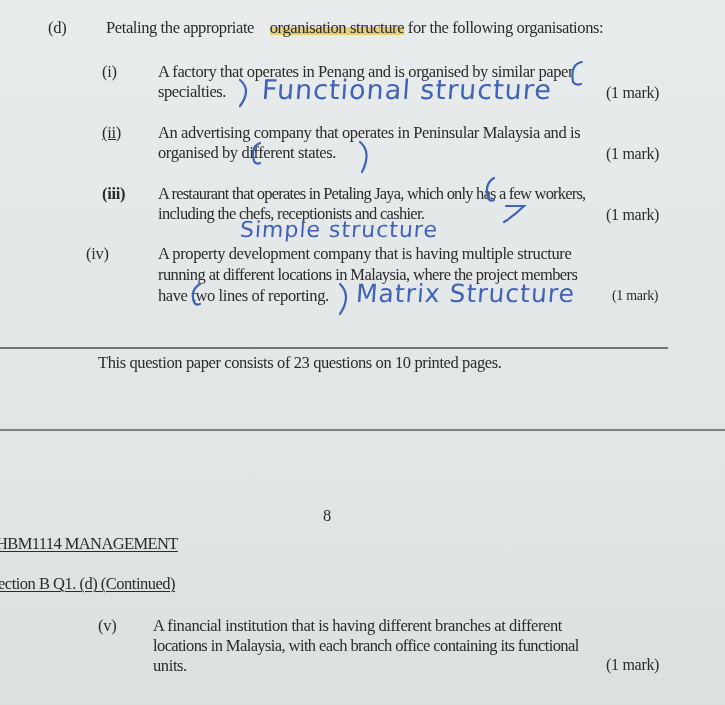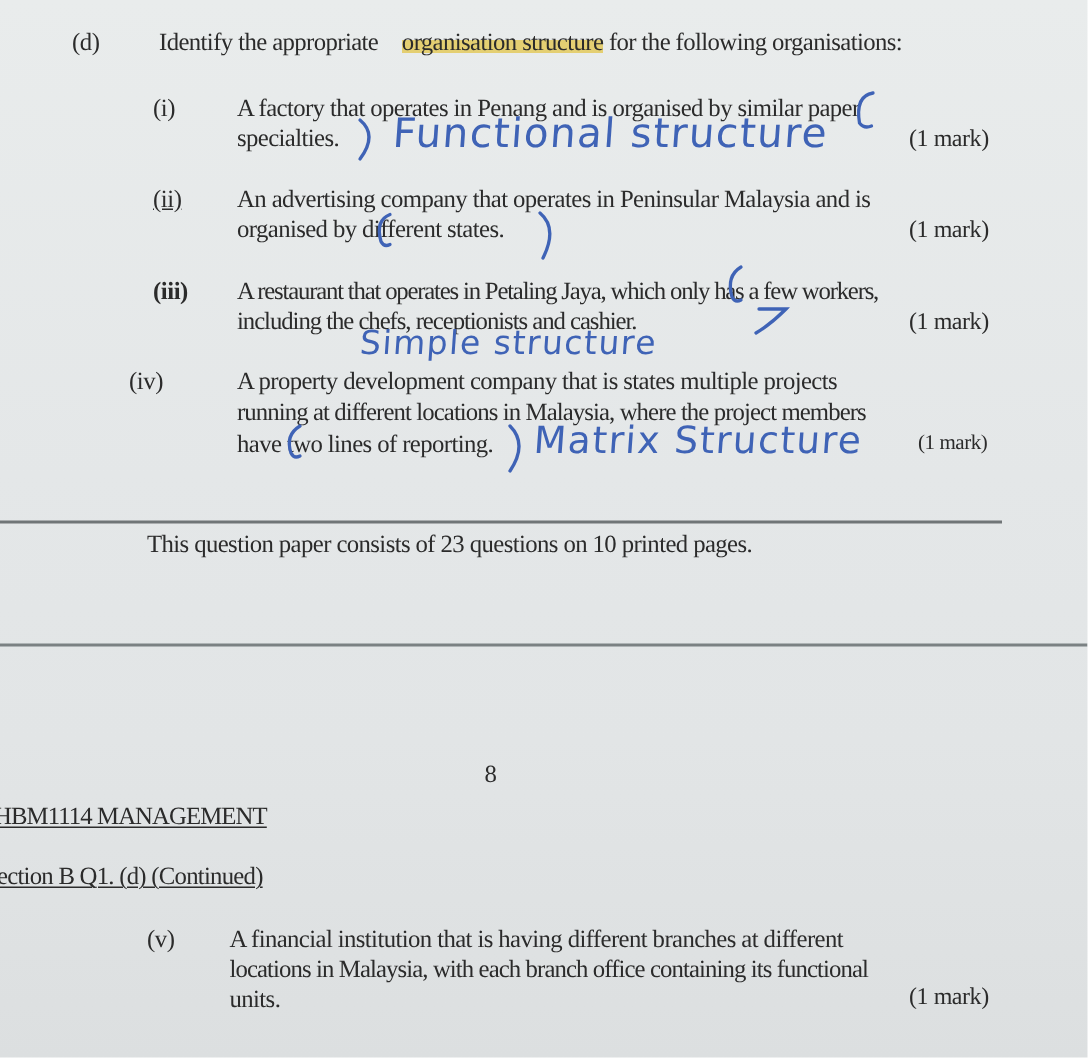--- a/index.html
+++ b/index.html
@@ -27,21 +27,21 @@
     svg.ink { position: absolute; overflow: visible; }
     svg.ink path { fill: none; stroke: #3f63b6; stroke-width: 2.2; stroke-linecap: round; }
   </style>
 </head>
 <body>
 
 <div>
 
   <div class="abs lbl" style="left:48px; top:18px;">(d)</div>
   <div class="abs txt" style="left:106px; top:18px;">
-    <span>Identify the appropriate </span><span class="hl">organisation structure</span><span> for the following organisations:</span>
+    <span>Petaling the appropriate </span><span class="hl">organisation structure</span><span> for the following organisations:</span>
   </div>
 
   <div class="abs lbl" style="left:102px; top:62px;">(i)</div>
   <div class="abs txt" style="left:158px; top:62px;">A factory that operates in Penang and is organised by similar paper</div>
   <div class="abs txt" style="left:158px; top:82px;text-align:center;">specialties.</div>
   <div class="abs mark" style="left:606px; top:84px;">(1 mark)</div>
   <div class="abs hand" style="left:262px; top:74px; font-size:27px;">Functional structure</div>
   <svg class="ink" style="left:236px; top:78px;" width="20" height="32">
       <path d="M4 2 Q16 12 4 28"></path>
     </svg>
@@ -66,21 +66,21 @@
   <div class="abs mark" style="left:606px; top:206px;">(1 mark)</div>
   <svg class="ink" style="left:484px; top:176px;" width="16" height="30">
       <path d="M10 2 Q0 8 4 22 Q6 26 10 24"></path>
     </svg>
   <svg class="ink" style="left:500px; top:202px;" width="30" height="24">
       <path d="M6 4 L24 4 Q14 14 4 20"></path>
     </svg>
   <div class="abs hand" style="left:240px; top:217px; font-size:22px;">Simple structure</div>
 
   <div class="abs lbl" style="left:86px; top:244px;">(iv)</div>
-  <div class="abs txt" style="left:158px; top:244px;">A property development company that is states multiple projects</div>
+  <div class="abs txt" style="left:158px; top:244px;">A property development company that is having multiple structure</div>
   <div class="abs txt" style="left:158px; top:265px; letter-spacing:-0.6px;">running at different locations in Malaysia, where the project members</div>
   <div class="abs txt" style="left:158px; top:286px;">have two lines of reporting.</div>
   <div class="abs mark" style="left:612px; top:288px; font-size:14px;">(1 mark)</div>
   <div class="abs hand" style="left:356px; top:279px; font-size:25px;">Matrix Structure</div>
   <svg class="ink" style="left:190px; top:282px;" width="14" height="26">
       <path d="M10 2 Q0 8 4 20 Q6 24 10 22"></path>
     </svg>
   <svg class="ink" style="left:336px; top:282px;" width="20" height="36">
       <path d="M4 2 Q16 14 4 32"></path>
     </svg>

